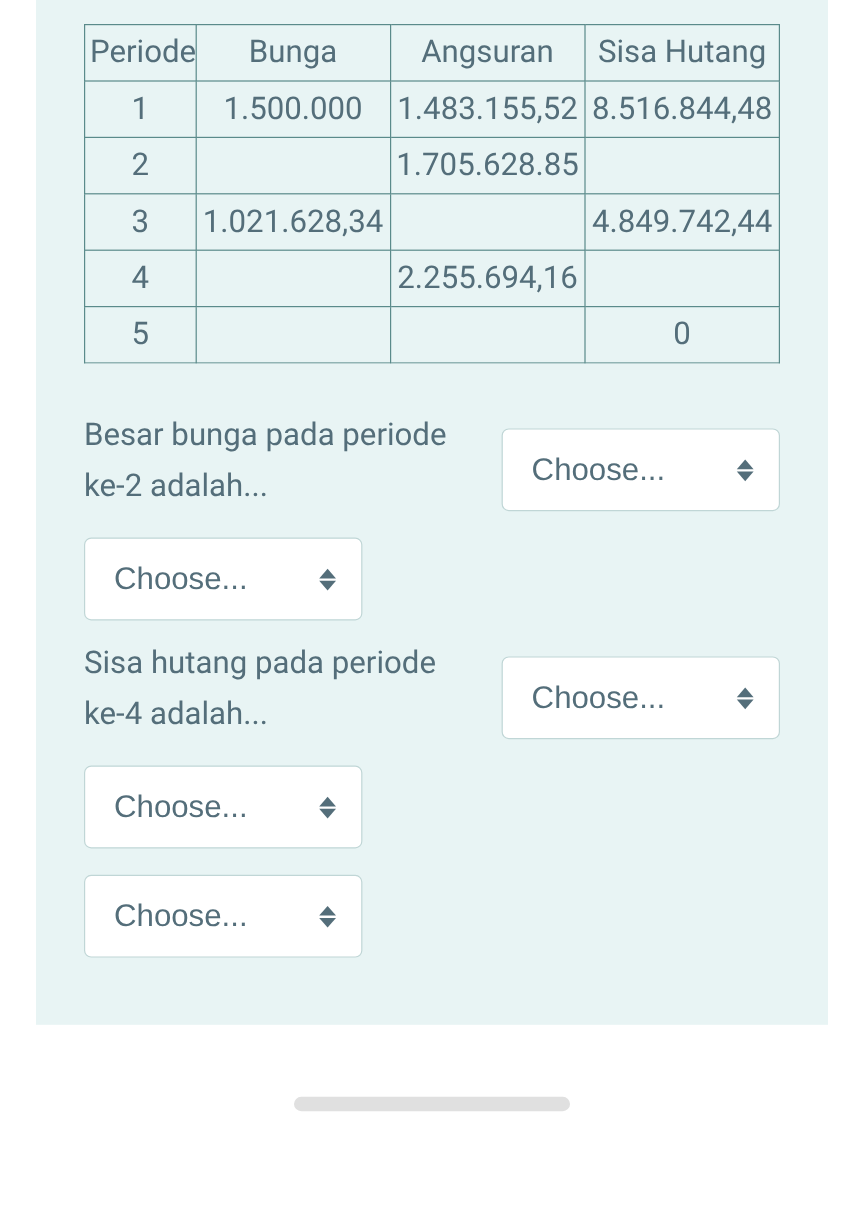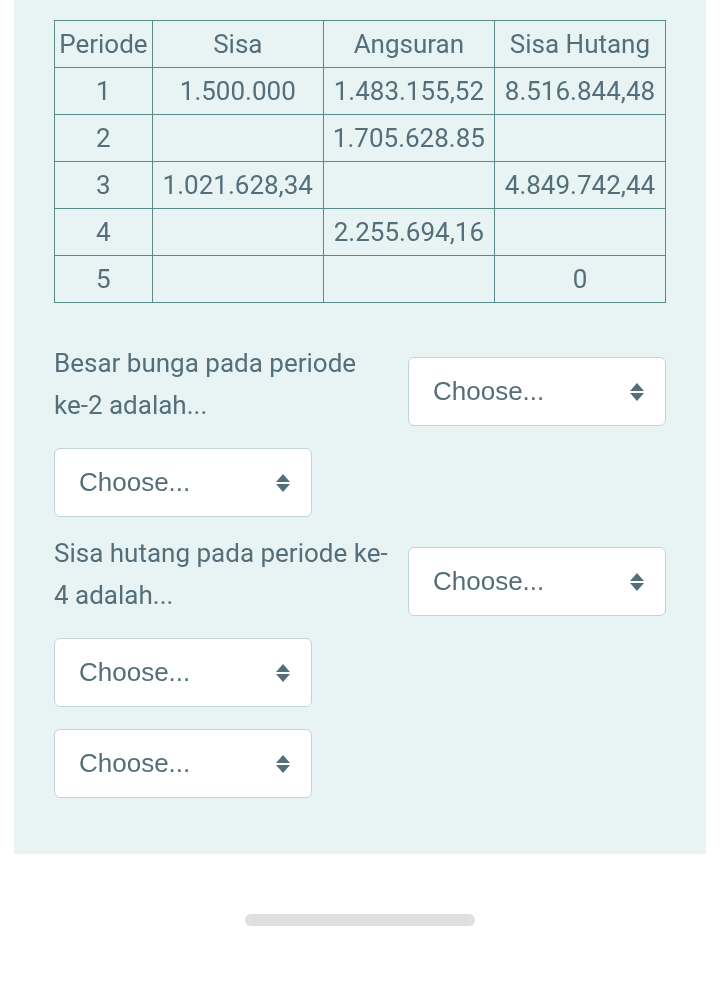--- a/index.html
+++ b/index.html
@@ -8,21 +8,21 @@
       box-sizing: border-box;
     }
     body {
       font-family: -apple-system, BlinkMacSystemFont, "Segoe UI", Roboto, sans-serif;
       background: #ffffff;
       width: 720px;
       height: 1005px;
     }
     .container {
       background: #e8f4f4;
-      margin: 0 14px;
+      margin: 0 30px;
       padding: 20px 0 40px 0;
     }
     .table-wrapper {
       padding: 0 40px;
       overflow-x: hidden;
     }
     table {
       border-collapse: collapse;
       width: 100%;
       table-layout: fixed;
@@ -53,21 +53,21 @@
       gap: 20px;
     }
     .question-label {
       flex: 1;
       font-size: 26px;
       color: #546e7a;
       line-height: 1.6;
     }
     .select-wrapper {
       position: relative;
-      width: 258px;
+      width: 232px;
       flex-shrink: 0;
       margin-top: 6px;
     }
     .select-box {
       width: 100%;
       background: #ffffff;
       border: 1px solid #c0d6d6;
       border-radius: 6px;
       padding: 18px 50px 18px 24px;
       font-size: 26px;
@@ -114,21 +114,21 @@
     <table>
       <colgroup>
         <col class="col-periode">
         <col class="col-bunga">
         <col class="col-angsuran">
         <col class="col-sisa">
       </colgroup>
       <thead>
         <tr>
           <th>Periode</th>
-          <th>Sisa</th>
+          <th>Bunga</th>
           <th>Angsuran</th>
           <th>Sisa Hutang</th>
         </tr>
       </thead>
       <tbody>
         <tr>
           <td>1</td>
           <td>1.500.000</td>
           <td>1.483.155,52</td>
           <td>8.516.844,48</td>

